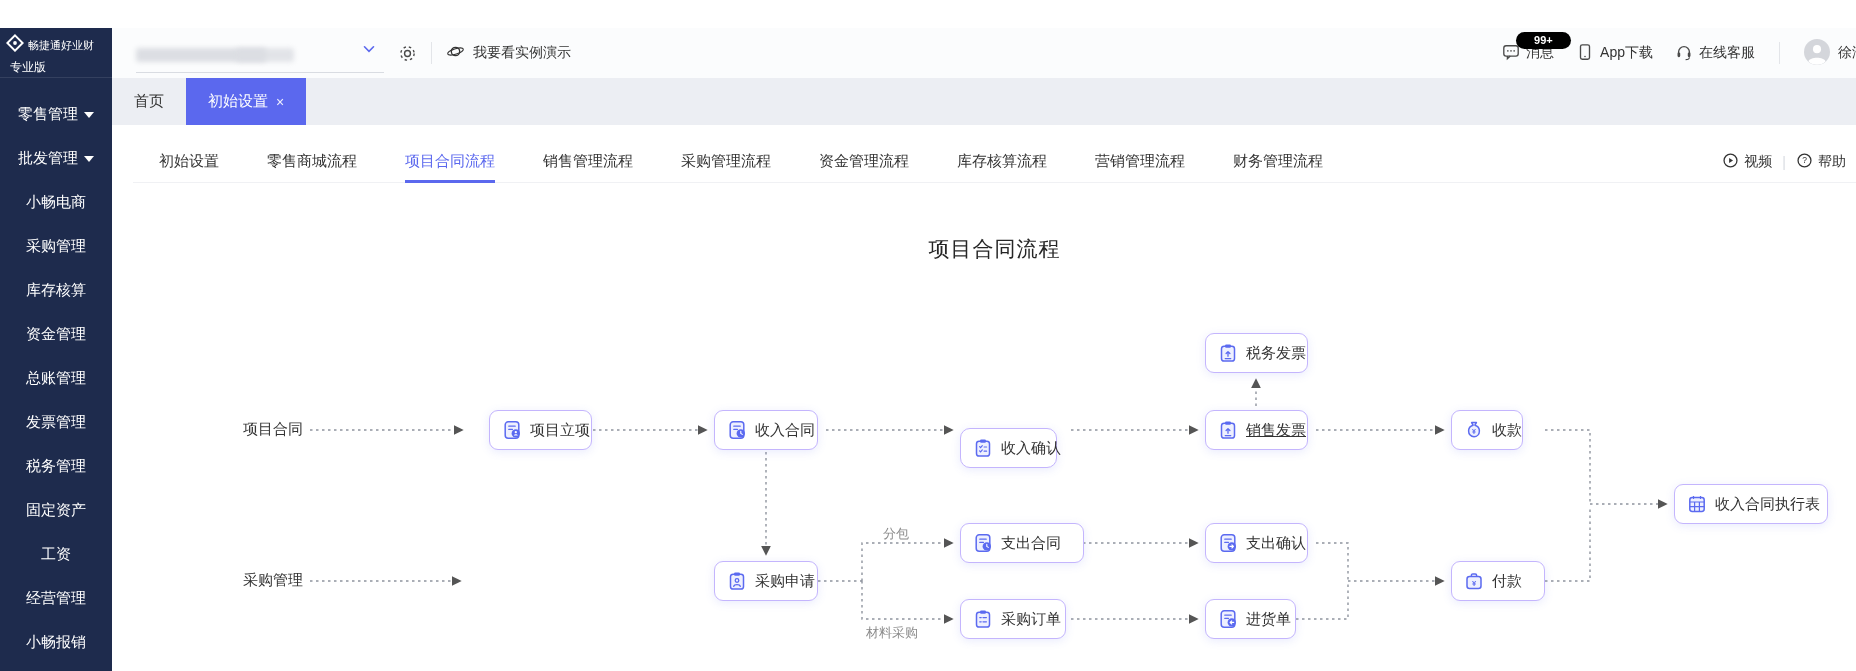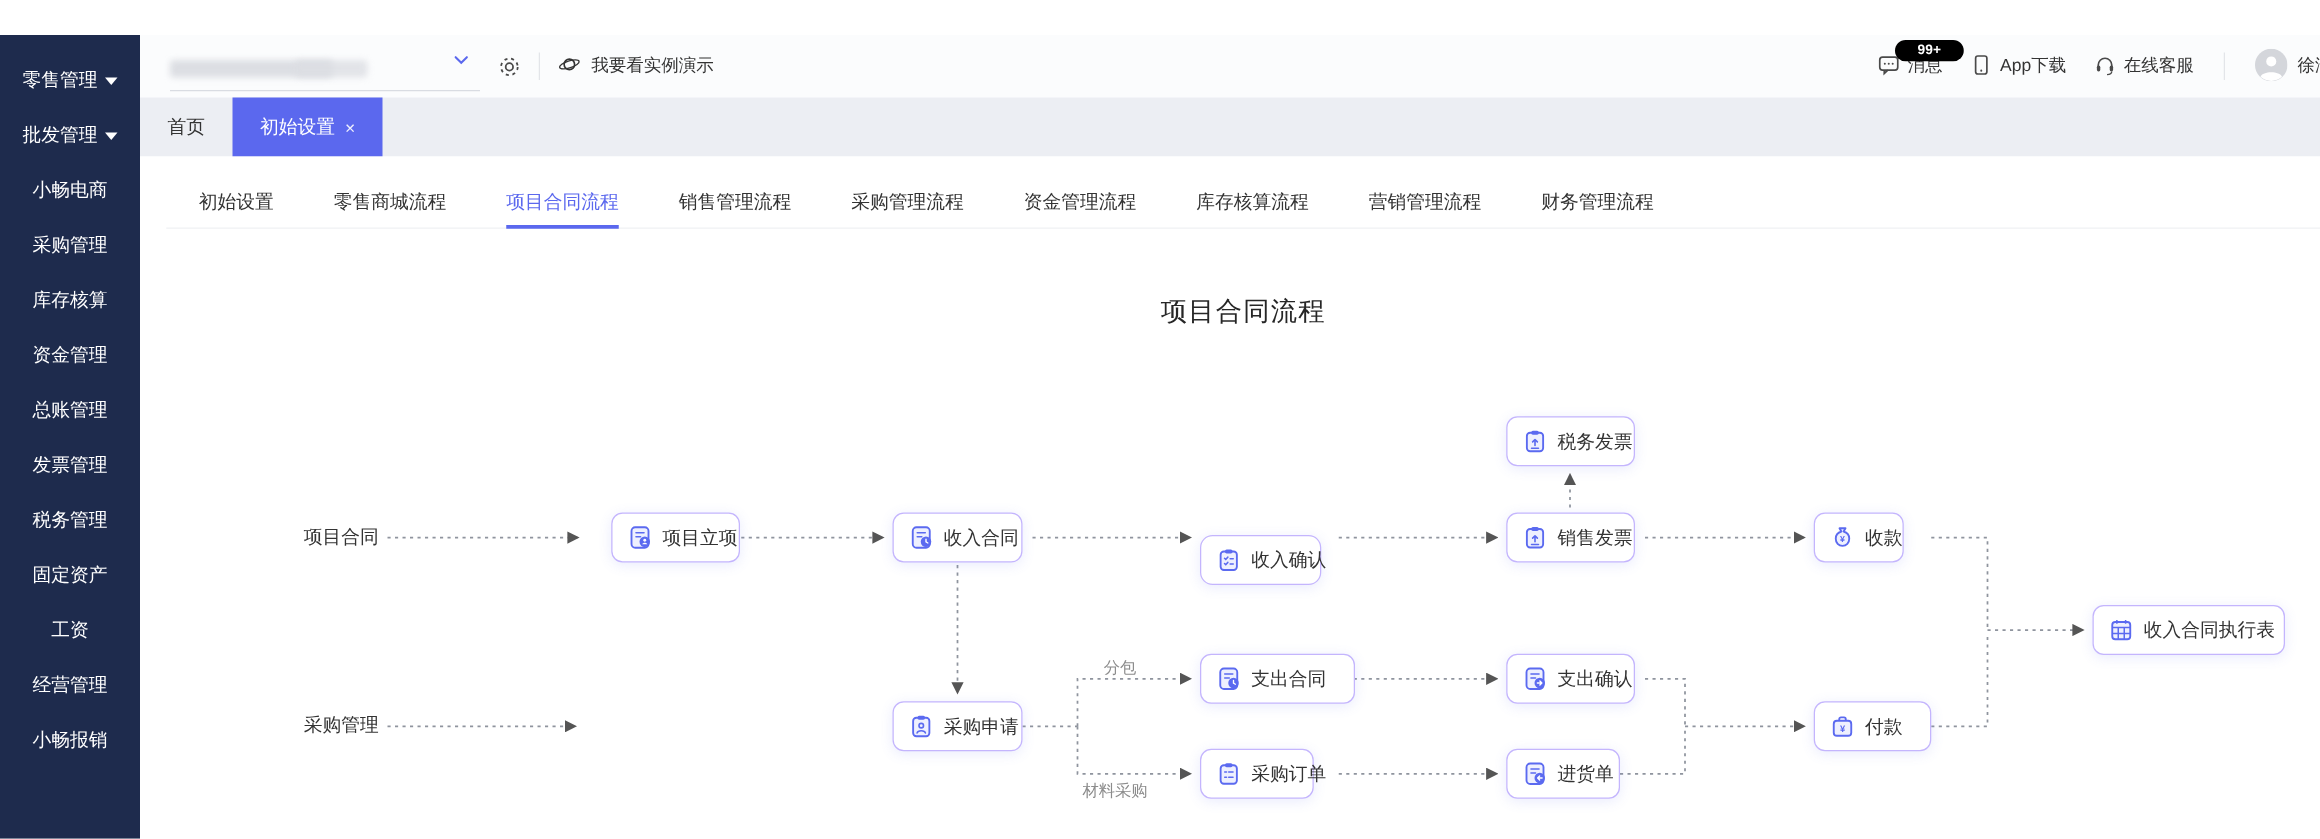--- a/index.html
+++ b/index.html
@@ -71,20 +71,32 @@
   .flow-edgelabel { position:absolute; font-size:13px; color:#8c8c8c; }
   svg.edges { position:absolute; left:0; top:0; pointer-events:none; }
 </style>
 </head>
 <body>
 
 <div class="stage">
   <div class="topstrip"></div>
 
   <aside class="sidebar">
+    <div class="logo-block">
+      <div class="logo-row">
+        <span>
+          <svg width="18" height="18" viewBox="0 0 20 20">
+            <path d="M10 1.5L18.5 10L10 18.5L1.5 10Z" fill="none" stroke="#ffffff" stroke-width="2.2"></path>
+            <circle cx="10" cy="10" r="2.1" fill="#ffffff"></circle>
+          </svg>
+        </span>
+        <span class="brand-name">畅捷通好业财</span>
+      </div>
+      <div class="brand-edition">专业版</div>
+    </div>
     <nav class="menu" id="sidebar-menu">
         <div class="menu-item">
           <span>零售管理</span>
           <span class="caret"></span>
         </div>
         <div class="menu-item">
           <span>批发管理</span>
           <span class="caret"></span>
         </div>
         <div class="menu-item">
@@ -212,20 +224,41 @@
     <div class="subtabs" id="subtabs">
       <div class="subtab">初始设置</div>
         <div class="subtab">零售商城流程</div>
         <div class="subtab active">项目合同流程</div>
         <div class="subtab">销售管理流程</div>
         <div class="subtab">采购管理流程</div>
         <div class="subtab">资金管理流程</div>
         <div class="subtab">库存核算流程</div>
         <div class="subtab">营销管理流程</div>
         <div class="subtab">财务管理流程</div>
+        <div class="subtab-actions">
+        <span class="action">
+          <span>
+            <svg width="17" height="17" viewBox="0 0 20 20">
+              <circle cx="10" cy="10" r="7.6" fill="none" stroke="#333" stroke-width="1.5"></circle>
+              <path d="M8.4 7l4.6 3-4.6 3z" fill="#333"></path>
+            </svg>
+          </span>
+          <span>视频</span>
+        </span>
+        <span class="action-div">|</span>
+        <span class="action">
+          <span>
+            <svg width="17" height="17" viewBox="0 0 20 20">
+              <circle cx="10" cy="10" r="7.6" fill="none" stroke="#333" stroke-width="1.5"></circle>
+              <text x="10" y="13.4" text-anchor="middle" font-size="10" fill="#333">?</text>
+            </svg>
+          </span>
+          <span>帮助</span>
+        </span>
+      </div>
     </div>
 
     <div class="flow" id="flow">
       <div class="flow-title">项目合同流程</div>
     <div class="flow-rowlabel" style="left: 110px; top: 280px;">项目合同</div>
         <div class="flow-rowlabel" style="left: 110px; top: 431px;">采购管理</div>
         <div class="flow-edgelabel" style="left: 750px; top: 385px;">分包</div>
         <div class="flow-edgelabel" style="left: 733px; top: 484px;">材料采购</div>
         <svg class="edges" width="1723" height="531" viewBox="0 0 1723 531">
           <defs>
@@ -290,21 +323,21 @@
         <div class="flow-node" style="left: 827px; top: 288px; width: 97px; border-radius: 10px;">
           <span class="nicon">
             <svg width="20" height="20" viewBox="0 0 20 20">
               <rect x="3.5" y="3.2" width="13" height="14.8" rx="2.6" fill="#eef0fe" stroke="#5b6af0" stroke-width="1.5"></rect>
               <rect x="7" y="1.6" width="6" height="3.1" rx="1.3" fill="#5b6af0"></rect>
               <path d="M6.6 8.6l1 1 1.7-1.9M11.1 9h2.5M6.6 12.8l1 1 1.7-1.9M11.1 13.2h2.5" stroke="#5b6af0" stroke-width="1.2" fill="none" stroke-linecap="round"></path>
             </svg>
           </span>
           <span>收入确认</span>
         </div>
-        <div class="flow-node" style="left: 1072px; top: 270px; width: 103px;">
+        <div class="flow-node" style="left: 1072px; top: 270px; width: 103px; text-decoration: underline;">
           <span class="nicon">
             <svg width="20" height="20" viewBox="0 0 20 20">
               <rect x="3.5" y="3.2" width="13" height="14.8" rx="2.6" fill="#eef0fe" stroke="#5b6af0" stroke-width="1.5"></rect>
               <rect x="7" y="1.6" width="6" height="3.1" rx="1.3" fill="#5b6af0"></rect>
               <path d="M10 13.3V8.6m0 0l-1.9 1.9M10 8.6l1.9 1.9" stroke="#5b6af0" stroke-width="1.3" fill="none" stroke-linecap="round" stroke-linejoin="round"></path>
               <path d="M7.2 15.6h5.6" stroke="#5b6af0" stroke-width="1.2" stroke-linecap="round"></path>
             </svg>
           </span>
           <span>销售发票</span>
         </div>
@@ -352,21 +385,21 @@
           <span class="nicon">
             <svg width="20" height="20" viewBox="0 0 20 20">
               <rect x="3.2" y="1.8" width="13.6" height="16.4" rx="3" fill="#eef0fe" stroke="#5b6af0" stroke-width="1.5"></rect>
               <path d="M6.8 6.2h6.4M6.8 9.4h3.6" stroke="#5b6af0" stroke-width="1.3" stroke-linecap="round" fill="none"></path>
               <circle cx="13.8" cy="13.4" r="4.2" fill="#5b6af0"></circle>
               <path d="M11.9 13.4h3.4M13.9 11.8l1.6 1.6-1.6 1.6" stroke="#fff" stroke-width="1.1" fill="none" stroke-linecap="round" stroke-linejoin="round"></path>
             </svg>
           </span>
           <span>支出确认</span>
         </div>
-        <div class="flow-node" style="left: 827px; top: 459px; width: 91px;">
+        <div class="flow-node" style="left: 827px; top: 459px; width: 106px;">
           <span class="nicon">
             <svg width="20" height="20" viewBox="0 0 20 20">
               <rect x="3.5" y="3.2" width="13" height="14.8" rx="2.6" fill="#eef0fe" stroke="#5b6af0" stroke-width="1.5"></rect>
               <rect x="7" y="1.6" width="6" height="3.1" rx="1.3" fill="#5b6af0"></rect>
               <path d="M6.8 8.6h1.4M10 8.6h3.4M6.8 12.8h1.4M10 12.8h3.4" stroke="#5b6af0" stroke-width="1.3" fill="none" stroke-linecap="round"></path>
             </svg>
           </span>
           <span>采购订单</span>
         </div>
         <div class="flow-node" style="left: 1072px; top: 459px; width: 91px;">

